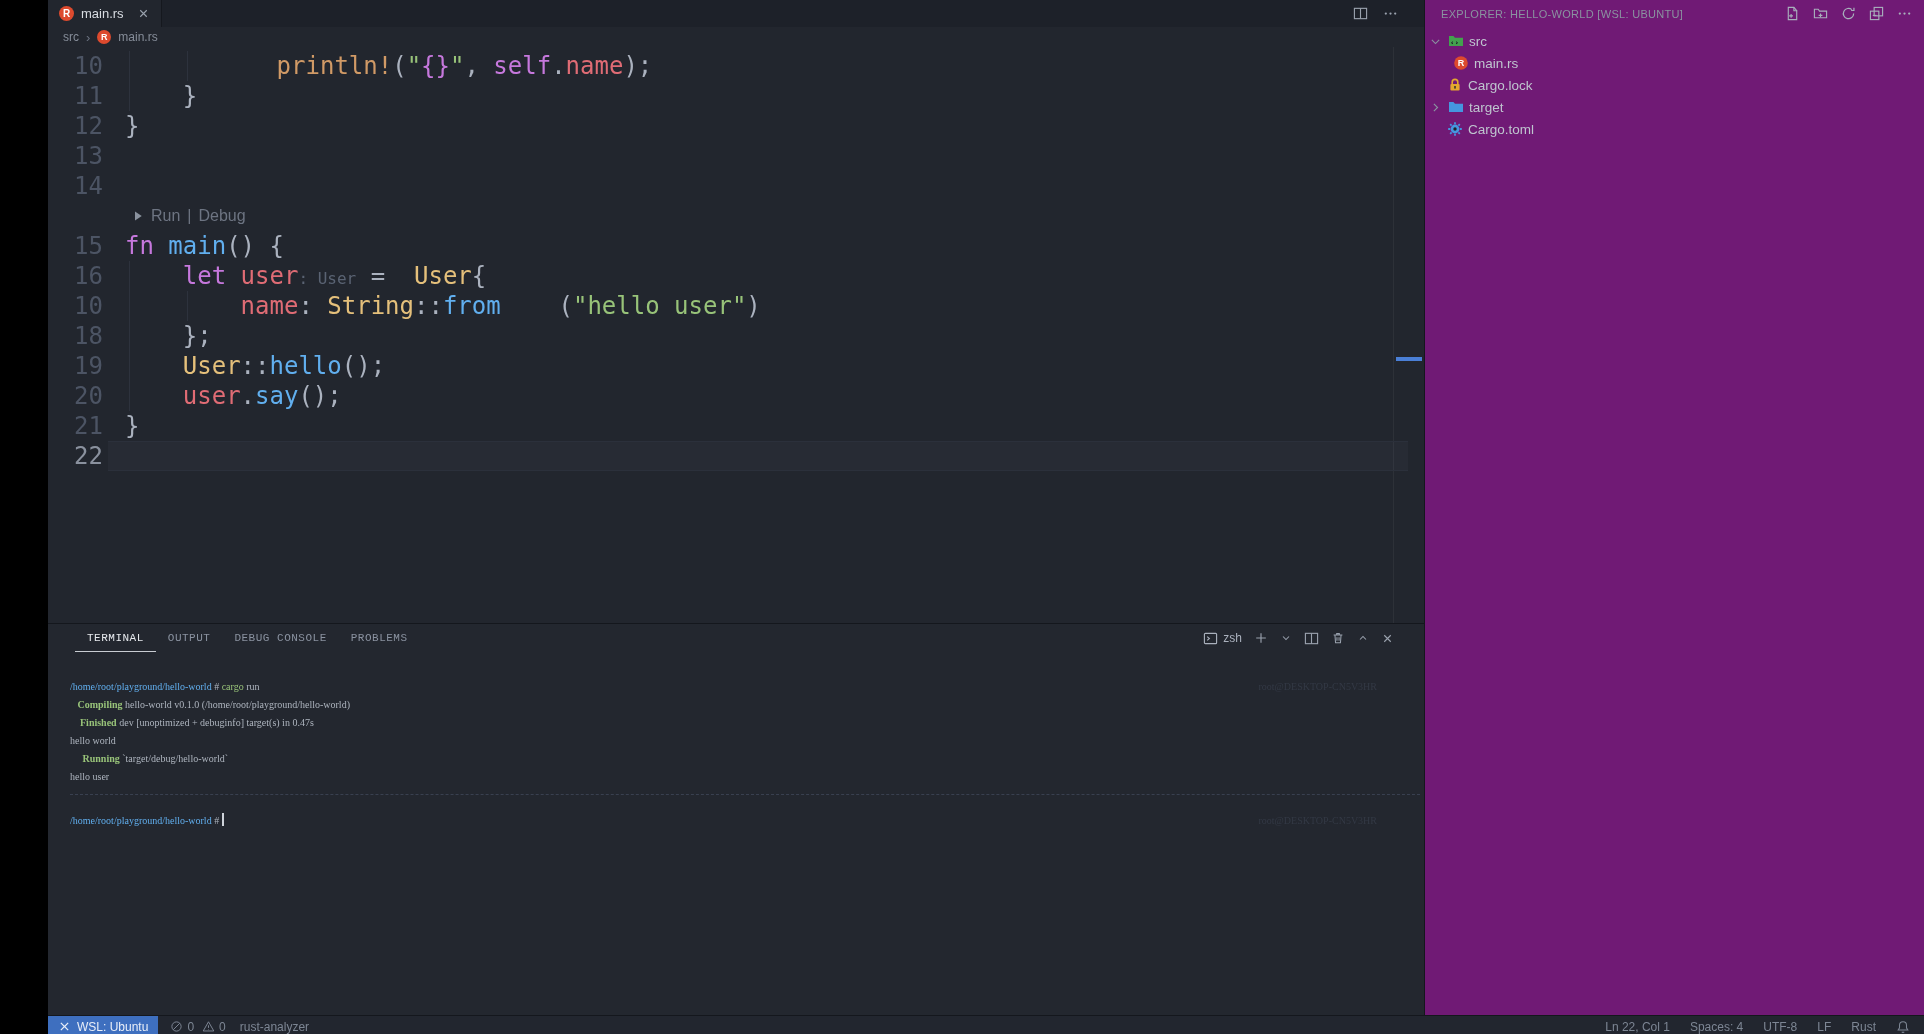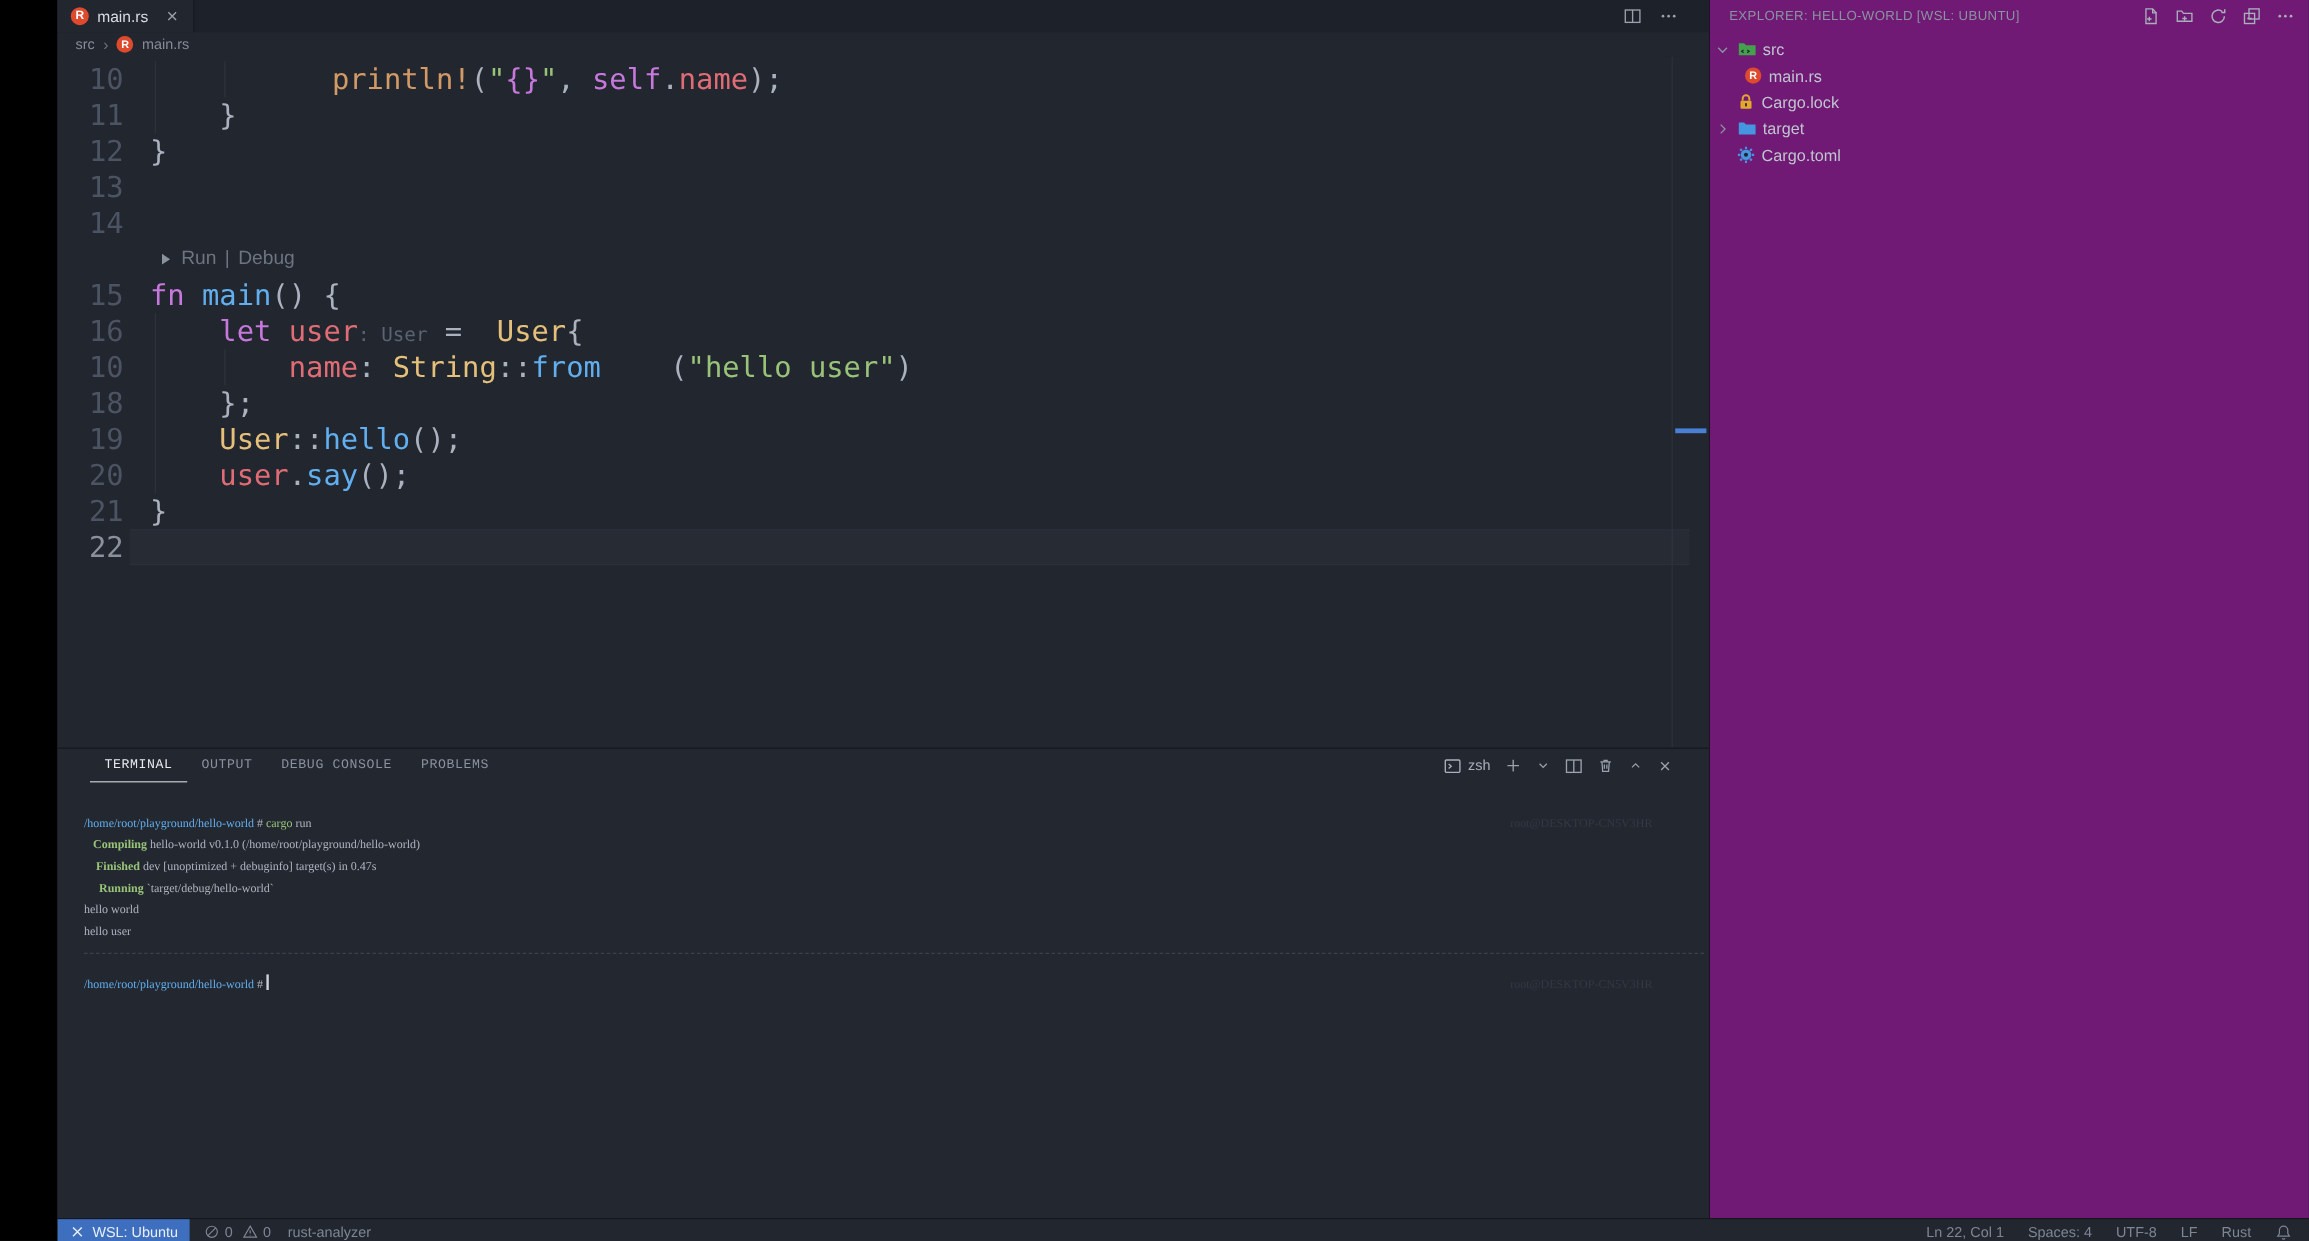--- a/index.html
+++ b/index.html
@@ -250,22 +250,22 @@
           <svg width="13" height="13" viewBox="0 0 16 16" stroke="currentColor" stroke-width="1.4" fill="none">
               <path d="M4 4l8 8M12 4l-8 8"></path>
             </svg>
         </span>
       </div>
     </div>
     <div class="terminal" id="terminal">
         <div class="trow"><span class="tp">/home/root/playground/hello-world</span><span class=""> # </span><span class="tg">cargo</span><span class=""> run</span><span class="t-rp">root@DESKTOP-CN5V3HR</span></div>
         <div class="trow"><span class="">   </span><span class="tgb">Compiling</span><span class=""> hello-world v0.1.0 (/home/root/playground/hello-world)</span></div>
         <div class="trow"><span class="">    </span><span class="tgb">Finished</span><span class=""> dev [unoptimized + debuginfo] target(s) in 0.47s</span></div>
+        <div class="trow"><span class="">hello world</span></div>
         <div class="trow"><span class="">     </span><span class="tgb">Running</span><span class=""> `target/debug/hello-world`</span></div>
-        <div class="trow"><span class="">hello world</span></div>
         <div class="trow"><span class="">hello user</span></div>
         <div class="trow"><div class="sepline"></div></div>
         <div class="trow"><span class="tp">/home/root/playground/hello-world</span><span class=""> # </span><span class="t-cursor"></span><span class="t-rp">root@DESKTOP-CN5V3HR</span></div>
       </div>
   </div>
 </div>
 
 <div class="sidebar">
   <div class="sb-header">
     <span>EXPLORER: HELLO-WORLD [WSL: UBUNTU]</span>

